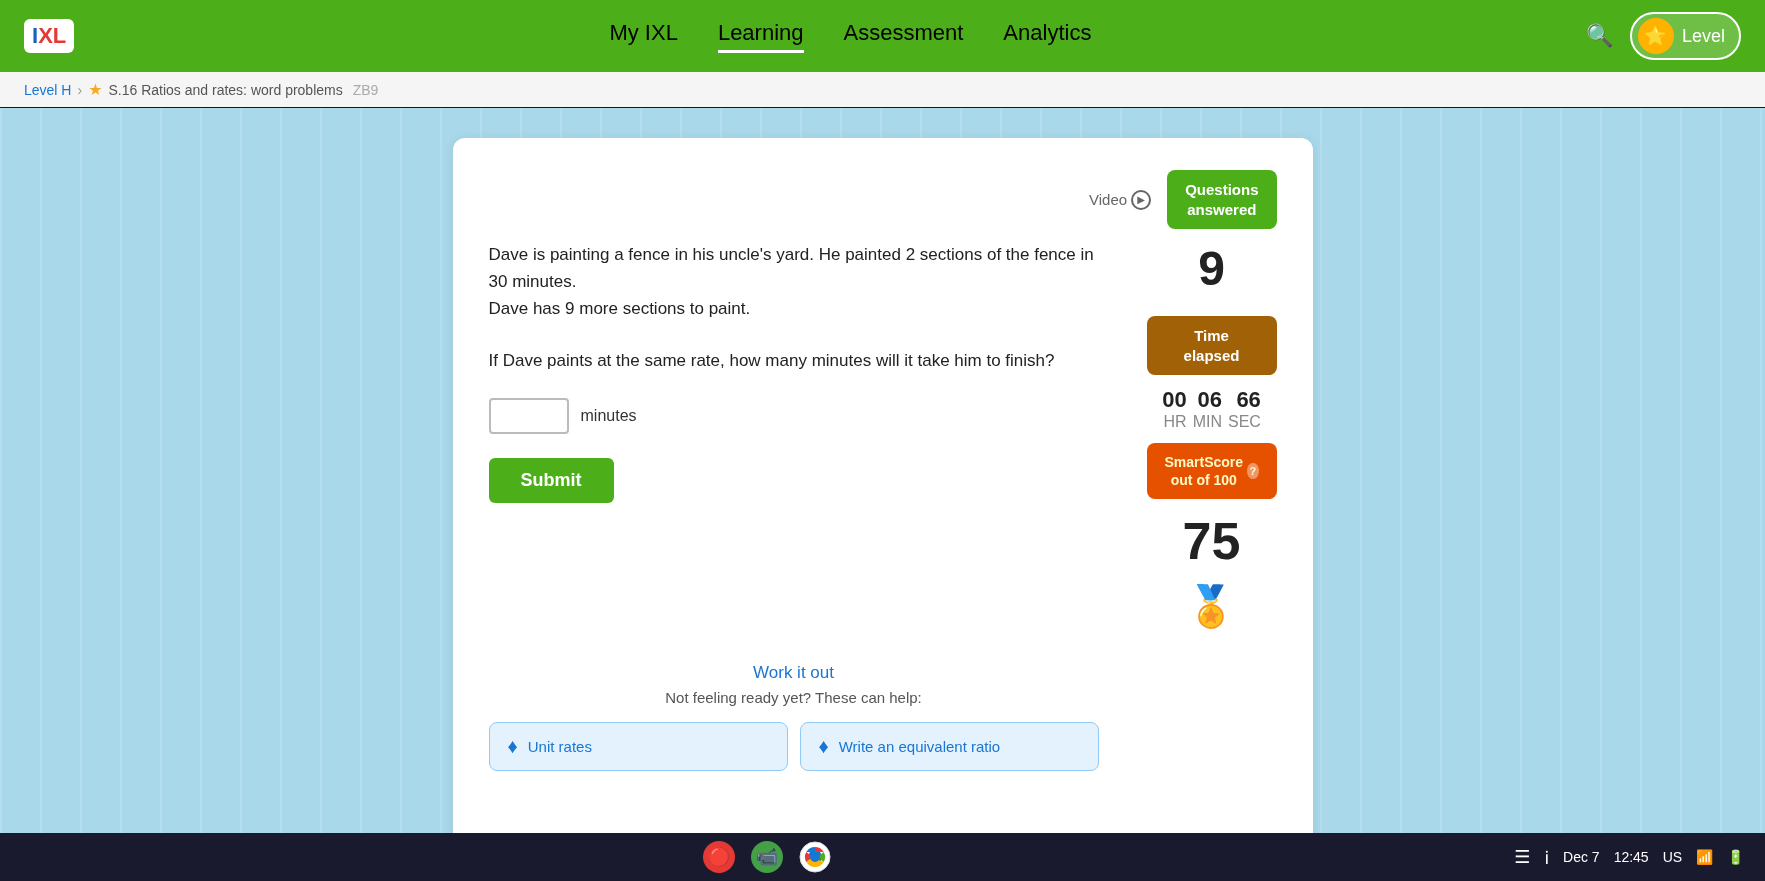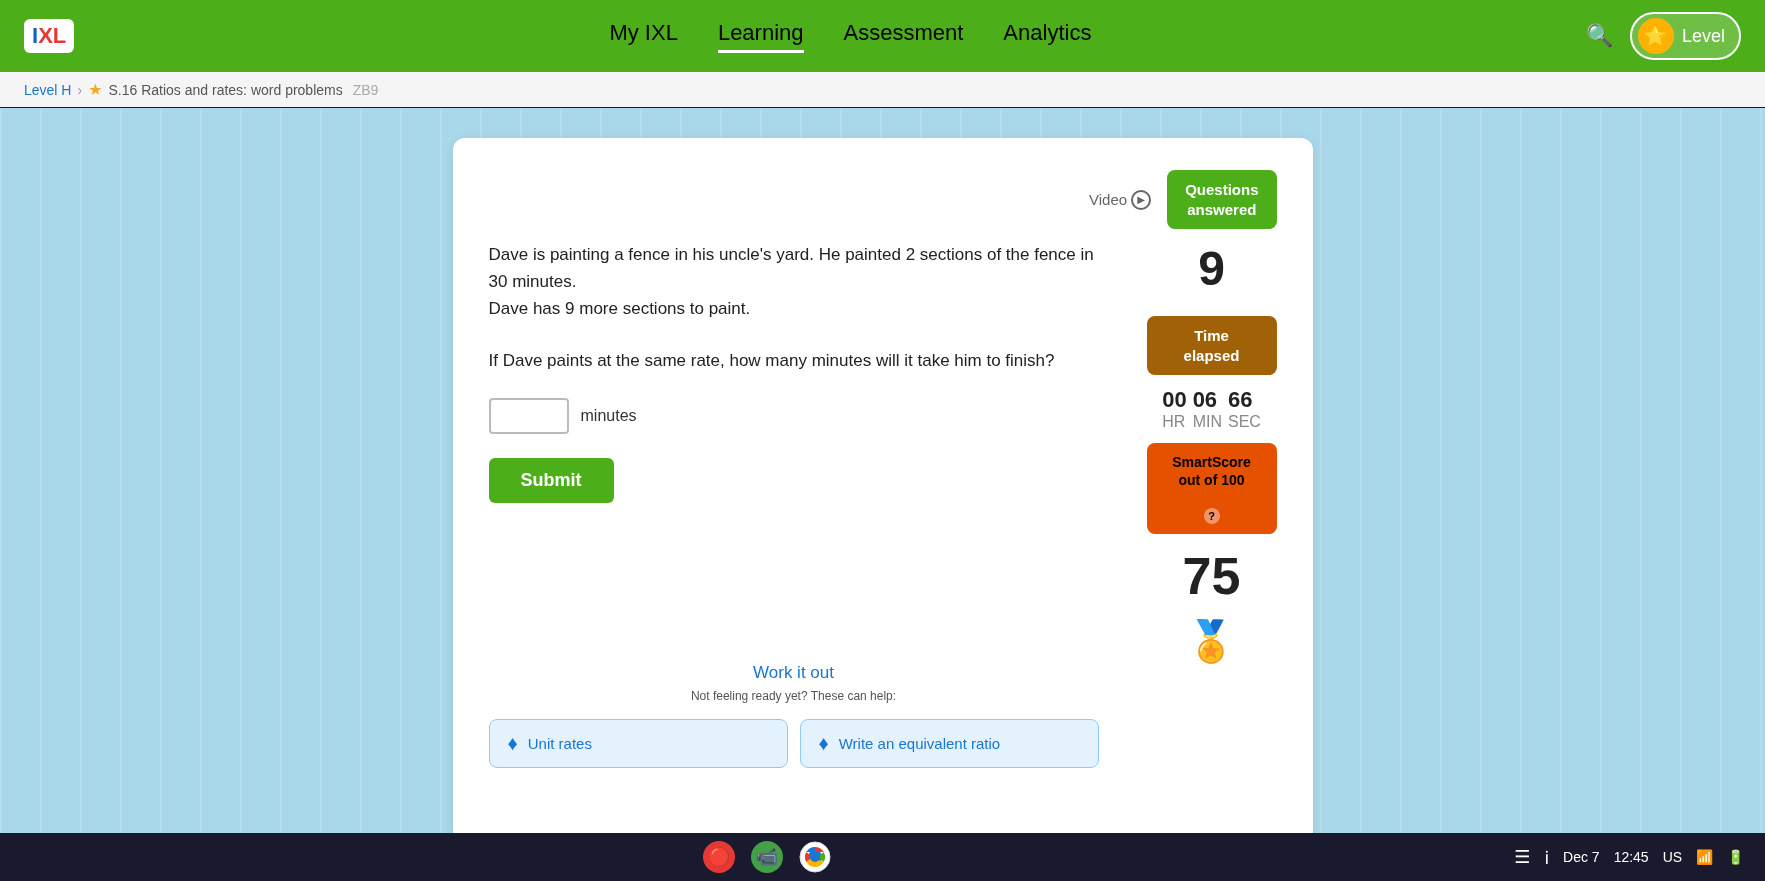--- a/index.html
+++ b/index.html
@@ -236,49 +236,48 @@
     }
 
     .timer-display {
       display: flex;
       gap: 6px;
       align-items: flex-end;
     }
     .timer-block {
       display: flex;
       flex-direction: column;
-      align-items: flex-start;
+      align-items: flex-end;
     }
     .timer-num {
       font-size: 22px;
       font-weight: 700;
       color: #222;
     }
     .timer-label {
       font-size: 16px;
       color: #888;
       text-transform: uppercase;
     }
 
     .smart-score-btn {
       background: #e65100;
-      color: #000000;
+      color: #fef9c3;
       border-radius: 8px;
       padding: 10px 18px;
       font-size: 14px;
       font-weight: 600;
       cursor: pointer;
       text-align: center;
       line-height: 1.3;
       width: 130px;
       display: flex;
       align-items: center;
-      gap: 19px;
-      justify-content: center;
-      flex-direction: column;
+      gap: 4px;
+      justify-content: center;
     }
     .help-circle {
       width: 16px;
       height: 16px;
       border-radius: 50%;
       background: rgba(255,255,255,0.4);
       display: flex;
       align-items: center;
       justify-content: center;
       font-size: 11px;
@@ -303,21 +302,21 @@
       margin-top: 32px;
     }
     .work-it-out-link {
       color: #1976d2;
       font-size: 17px;
       cursor: pointer;
       text-decoration: none;
     }
     .not-ready-text {
       color: #555;
-      font-size: 12px;
+      font-size: 15px;
       margin-top: 6px;
     }
 
     .help-links {
       display: flex;
       gap: 12px;
       margin-top: 16px;
     }
     .help-link-item {
       flex: 1;

